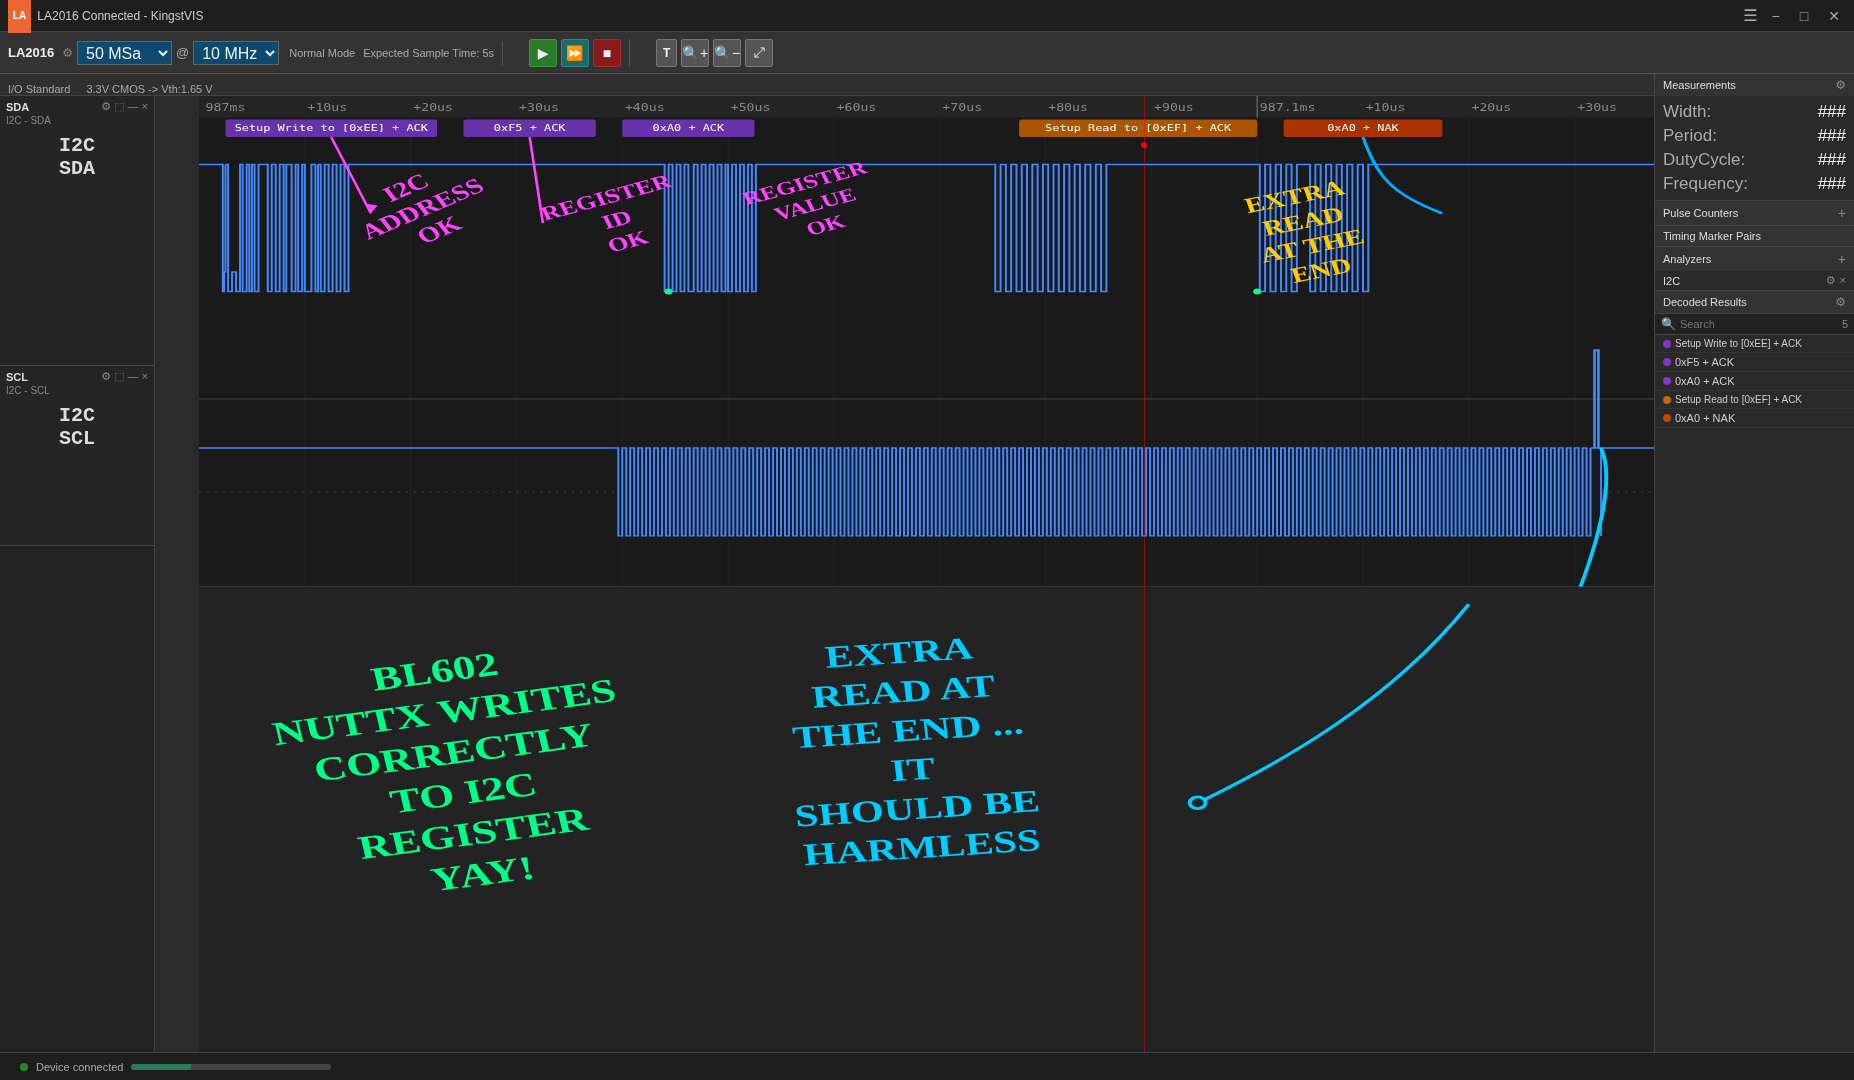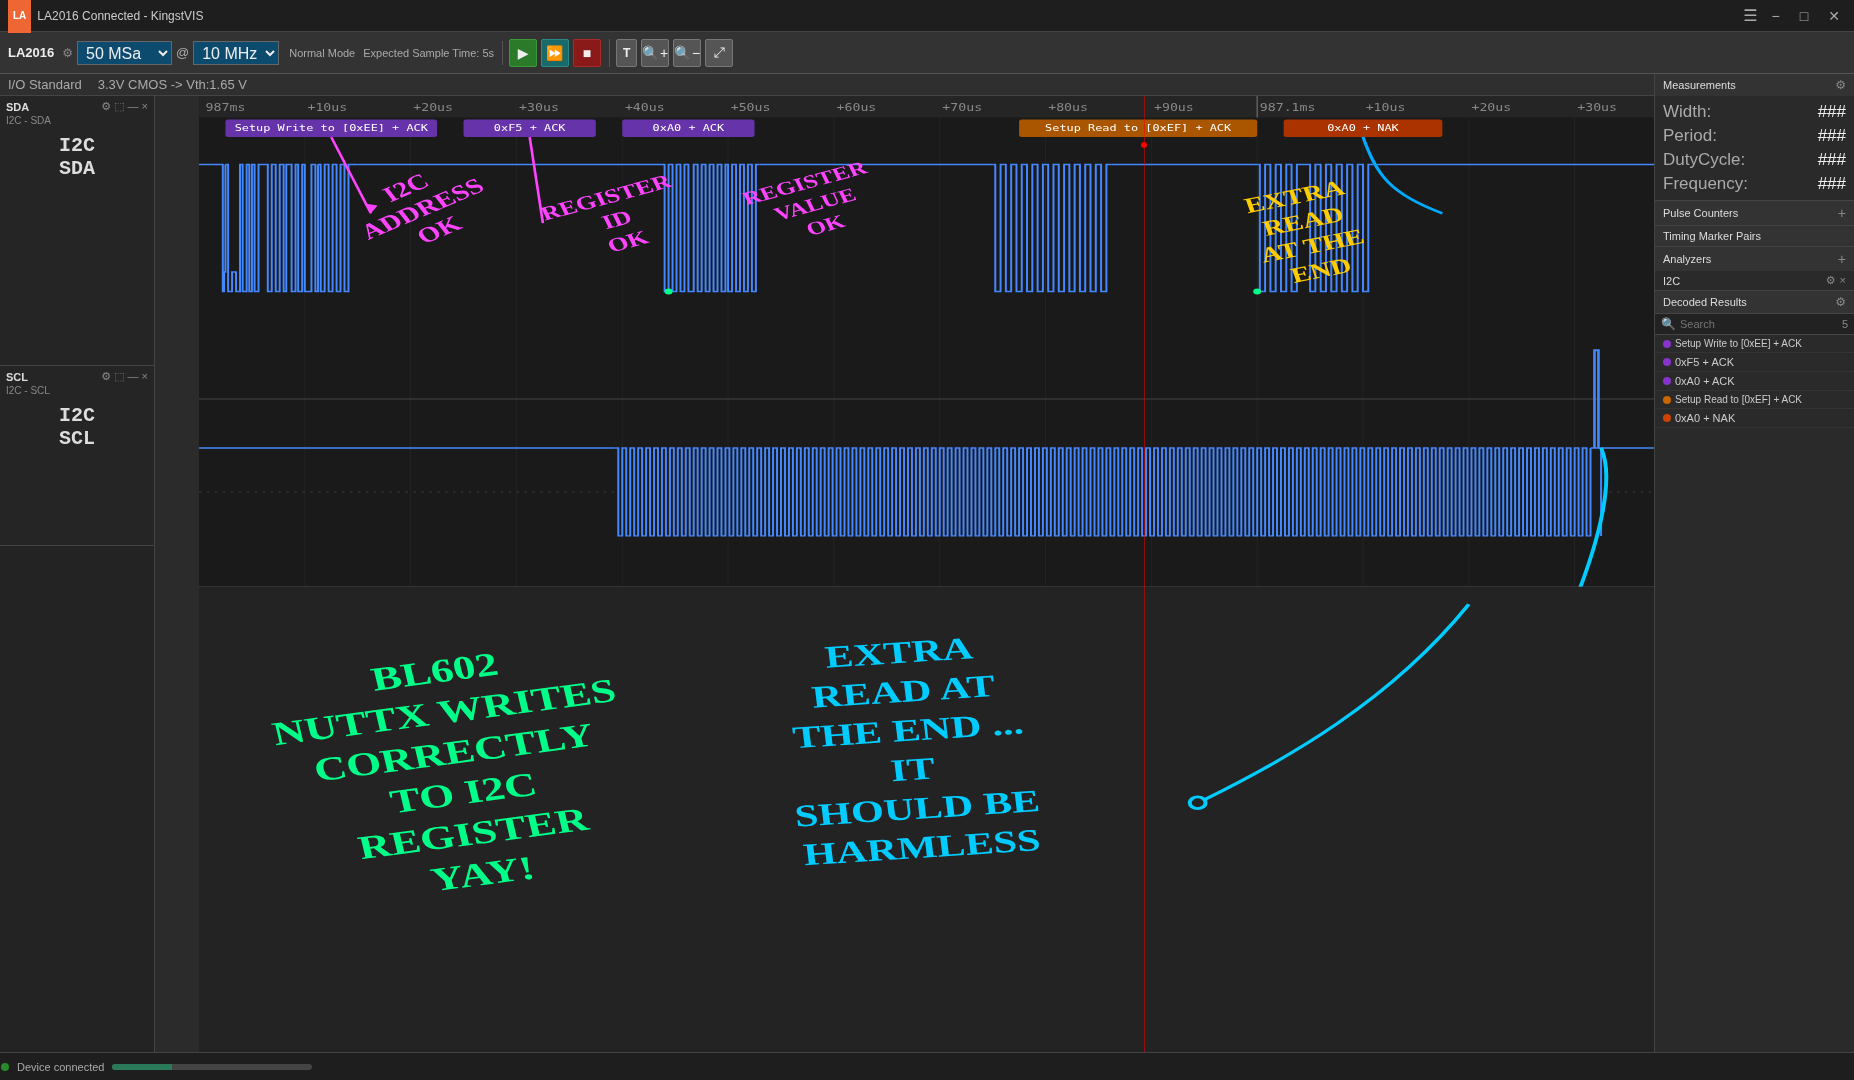--- a/index.html
+++ b/index.html
@@ -46,21 +46,21 @@
       padding: 0 6px;
     }
 
     
     #toolbar {
       background: #333;
       height: 42px;
       display: flex;
       align-items: center;
       padding: 0 8px;
-      gap: 4px;
+      gap: 24px;
       border-bottom: 1px solid #555;
     }
     .toolbar-section {
       display: flex;
       align-items: center;
       gap: 4px;
       border-right: 1px solid #555;
       padding-right: 8px;
       margin-right: 2px;
     }
@@ -110,23 +110,23 @@
       background: #2b2b2b;
       display: flex;
       flex-direction: column;
     }
 
     
     #channel-header {
       background: #2f2f2f;
       height: 22px;
       display: flex;
-      align-items: center;
+      align-items: flex-end;
       padding: 0 8px;
-      font-size: 13px;
+      font-size: 11px;
       color: #aaa;
       border-bottom: 1px solid #444;
     }
 
     
     #waveform-container {
       display: flex;
       flex: 1;
       gap: 44px;
     }
@@ -284,21 +284,21 @@
       flex-shrink: 0;
     }
 
     
     #statusbar {
       height: 28px;
       background: #1e1e1e;
       border-top: 1px solid #444;
       display: flex;
       align-items: center;
-      padding: 0 1px;
+      padding: 0 20px;
       gap: 8px;
       font-size: 11px;
       color: #aaa;
     }
     .status-indicator {
       width: 8px;
       height: 8px;
       border-radius: 50%;
       background: #2a8a2a;
     }

